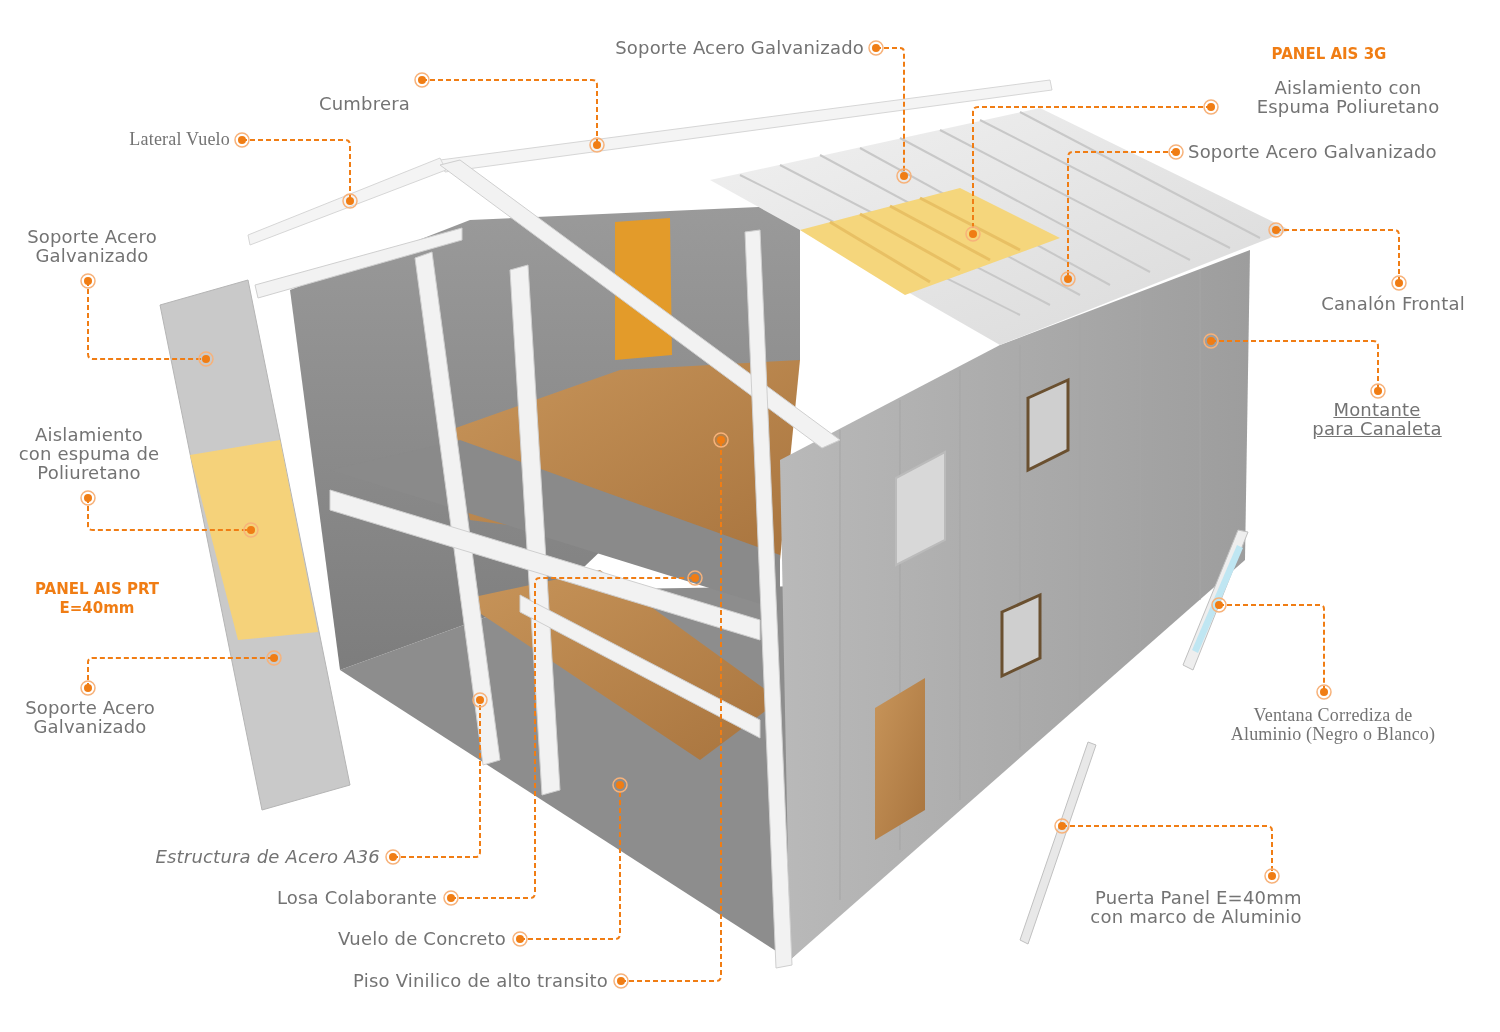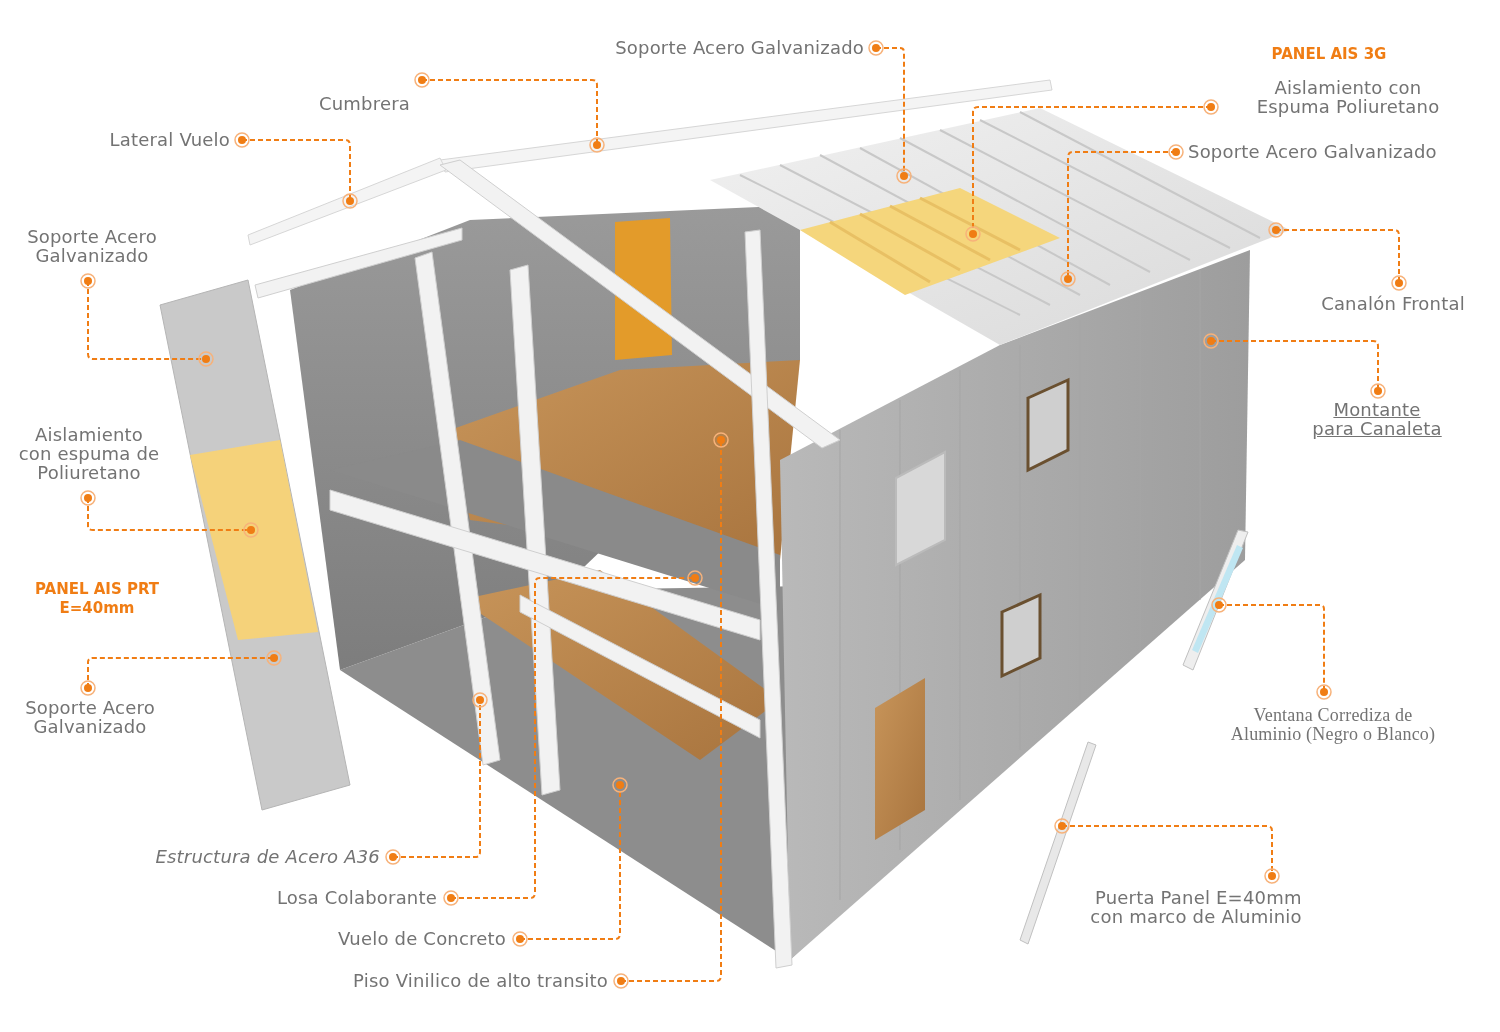--- a/index.html
+++ b/index.html
@@ -200,21 +200,21 @@
   </svg>
 
   <div class="title" style="left:1329px; top:45px;">PANEL AIS 3G</div>
   <div class="title" style="left:97px; top:580px;">
     <span class="line2">PANEL AIS PRT</span>
     <span class="line2">E=40mm</span>
   </div>
 
   <div class="label right" style="left:864px; top:38px;">Soporte Acero Galvanizado</div>
   <div class="label right" style="left:410px; top:70px;margin-top:24px;">Cumbrera</div>
-  <div class="label right" style="left:230px; top:130px;">Lateral Vuelo</div>
+  <div class="label right" style="left:230px; top:130px;font-family:Liberation Serif, serif;">Lateral Vuelo</div>
 
   <div class="label center" style="left:92px; top:227px;">
     <span class="line2">Soporte Acero</span>
     <span class="line2">Galvanizado</span>
   </div>
   <div class="label center" style="left:89px; top:425px;">
     <span class="line2">Aislamiento</span>
     <span class="line2">con espuma de</span>
     <span class="line2">Poliuretano</span>
   </div>

